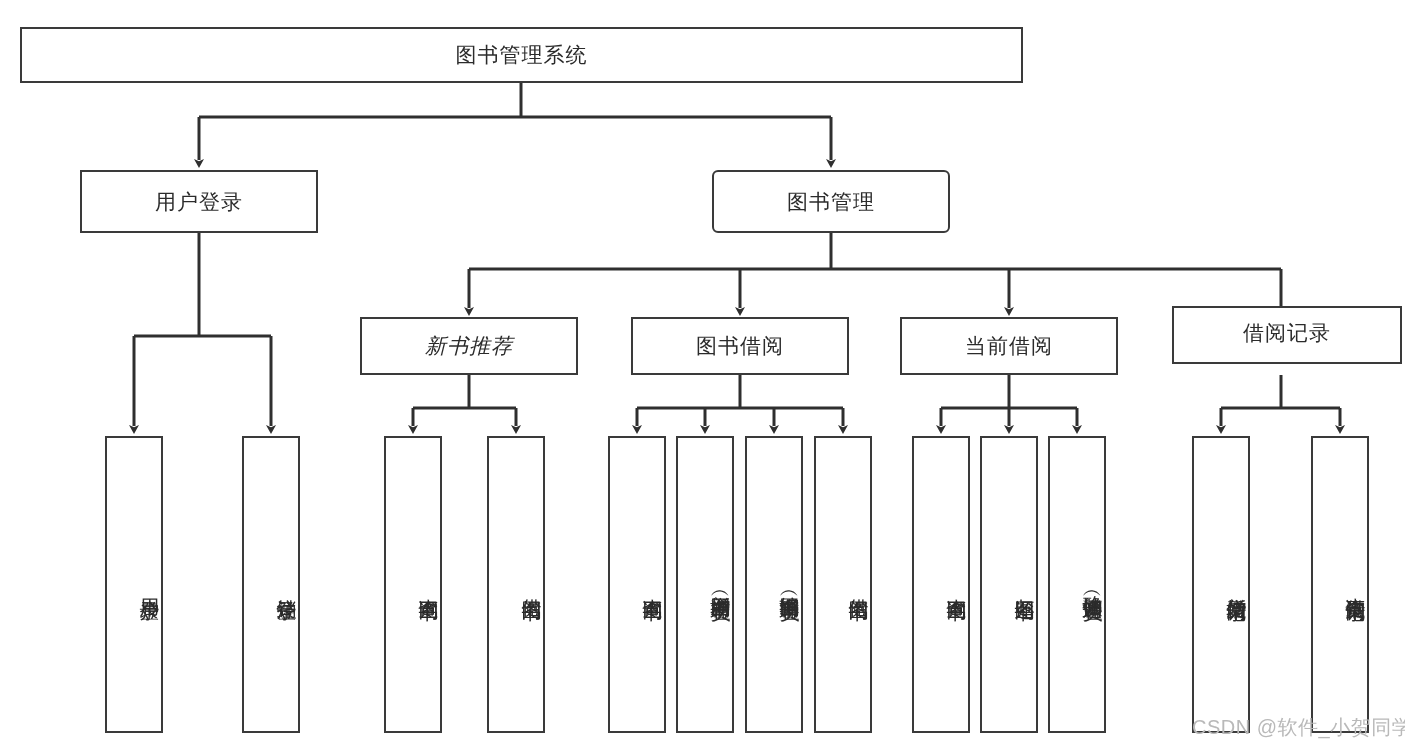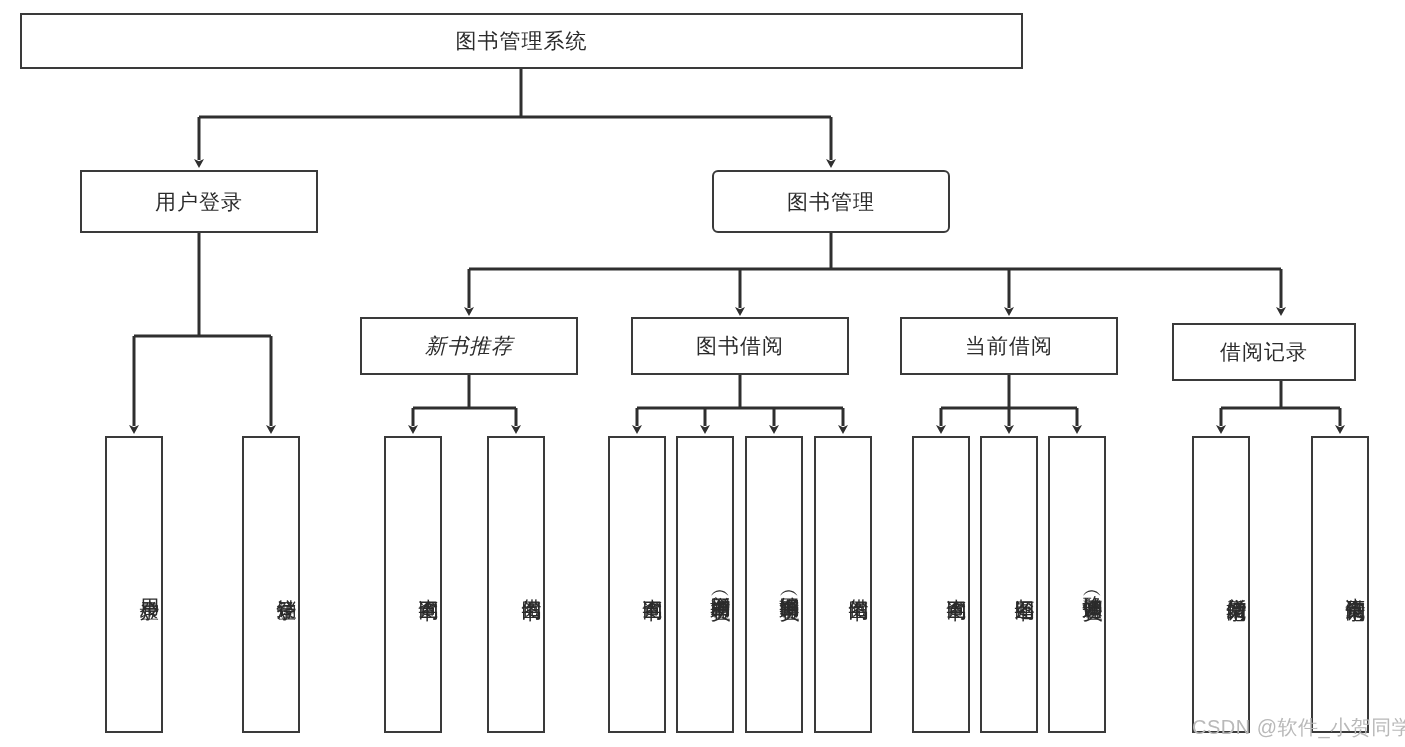--- a/index.html
+++ b/index.html
@@ -120,41 +120,41 @@
       <path d="M1009,408 L1009,426" marker-end="url(#arrow)"></path>
       <path d="M1077,408 L1077,426" marker-end="url(#arrow)"></path>
 
       <path d="M1281,375 L1281,408"></path>
       <path d="M1221,408 L1340,408"></path>
       <path d="M1221,408 L1221,426" marker-end="url(#arrow)"></path>
       <path d="M1340,408 L1340,426" marker-end="url(#arrow)"></path>
     </g>
   </svg>
 
-  <div class="node horiz" style="left:20px; top:13px; width:1003px; height:56px;">
+  <div class="node horiz" style="left:20px; top:27px; width:1003px; height:56px;">
     <span class="hlabel">图书管理系统</span>
   </div>
 
   <div class="node horiz" style="left:80px; top:170px; width:238px; height:63px;">
     <span class="hlabel">用户登录</span>
   </div>
   <div class="node horiz" style="left:712px; top:170px; width:238px; height:63px;border-radius:6px;">
     <span class="hlabel">图书管理</span>
   </div>
 
   <div class="node horiz" style="left:360px; top:317px; width:218px; height:58px;font-style:italic;">
     <span class="hlabel">新书推荐</span>
   </div>
   <div class="node horiz" style="left:631px; top:317px; width:218px; height:58px;">
     <span class="hlabel">图书借阅</span>
   </div>
   <div class="node horiz" style="left:900px; top:317px; width:218px; height:58px;">
     <span class="hlabel">当前借阅</span>
   </div>
-  <div class="node horiz" style="left:1172px; top:323px; width:184px; height:58px;">
+  <div class="node horiz" style="left:1172px; top:306px; width:230px; height:58px;font-family:Liberation Mono, monospace;">
     <span class="hlabel">借阅记录</span>
   </div>
 
   <div class="node vert" style="left:105px; top:436px; width:58px; height:297px;">
     <span class="vlabel">用户登录</span>
   </div>
   <div class="node vert" style="left:242px; top:436px; width:58px; height:297px;">
     <span class="vlabel">注销登录</span>
   </div>
 

